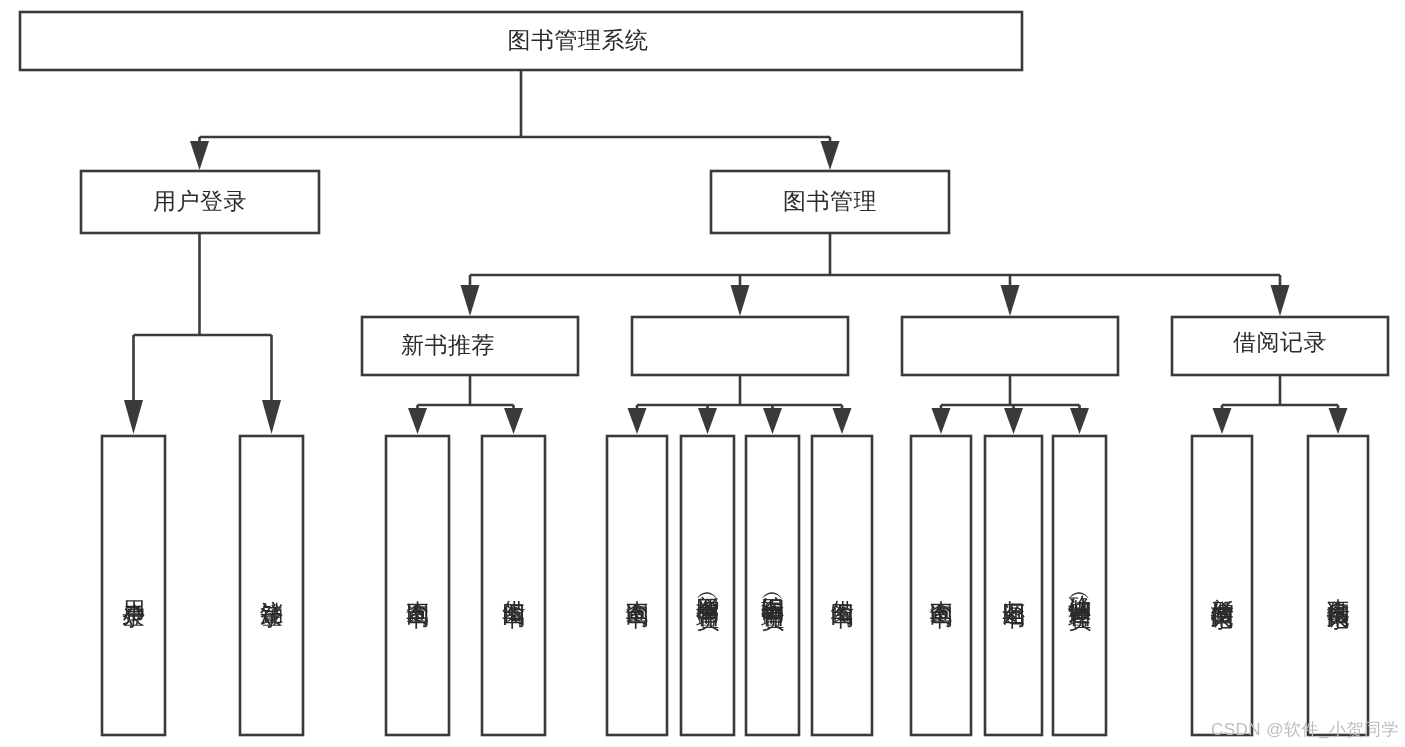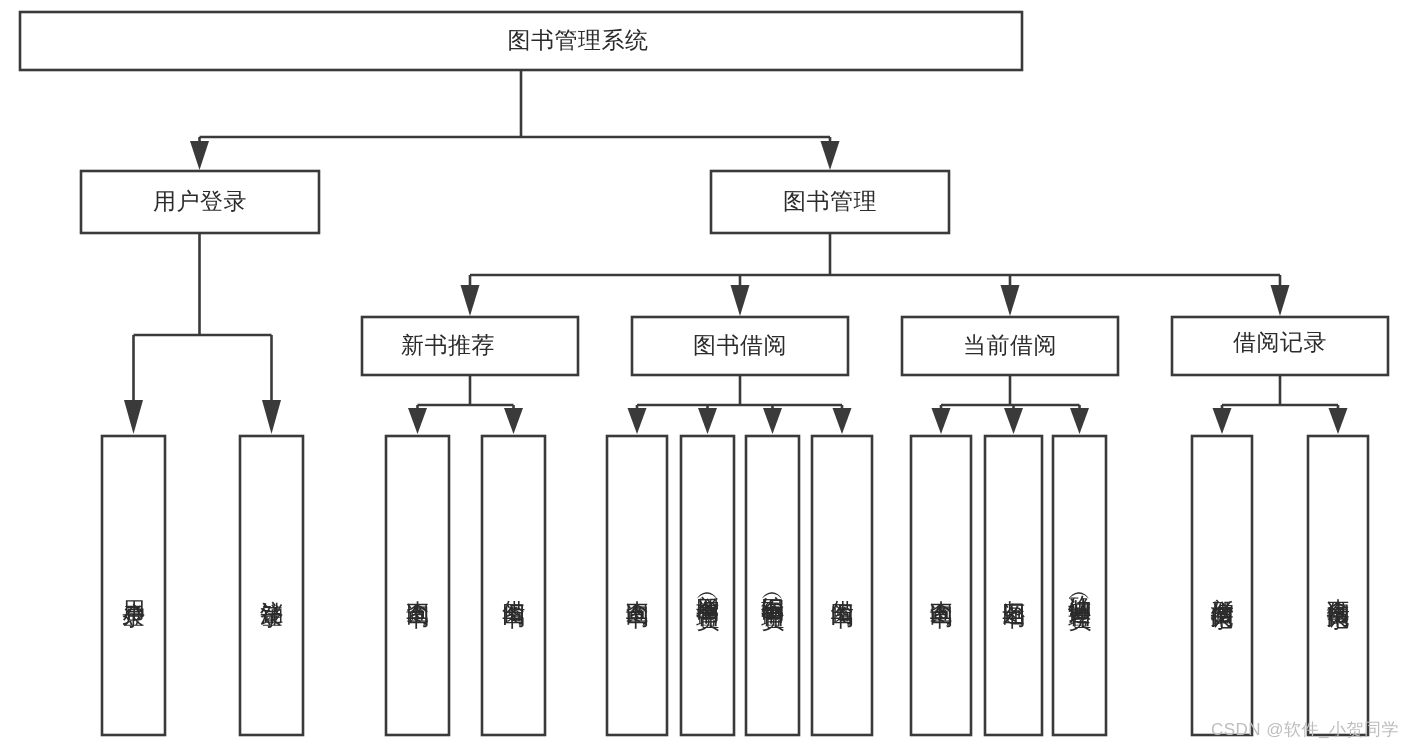--- a/index.html
+++ b/index.html
@@ -182,22 +182,20 @@
     <rect class="node-box" x="1192" y="436" width="60" height="299"></rect>
     <rect class="node-box" x="1308" y="436" width="60" height="299"></rect>
   </svg>
 
   <div class="node-label horizontal" style="left:4px; top:12px; width:1116px; height:58px;margin-left:16px;">图书管理系统</div>
 
   <div class="node-label horizontal" style="left:81px; top:171px; width:238px; height:62px;">用户登录</div>
   <div class="node-label horizontal" style="left:711px; top:171px; width:238px; height:62px;border-radius:19px;">图书管理</div>
 
   <div class="node-label horizontal" style="left:362px; top:317px; width:172px; height:58px;">新书推荐</div>
-  <div class="node-label horizontal" style="left:632px; top:317px; width:216px; height:58px;">图书借阅</div>
-  <div class="node-label horizontal" style="left:902px; top:317px; width:216px; height:58px;">当前借阅</div>
   <div class="node-label horizontal" style="left:1172px; top:317px; width:216px; height:52px;">借阅记录</div>
 
   <div class="node-label vertical" style="left:102px; top:436px; width:63px; height:299px;">用户登录</div>
   <div class="node-label vertical" style="left:240px; top:436px; width:63px; height:299px;">注销登录</div>
   <div class="node-label vertical" style="left:386px; top:436px; width:63px; height:299px;">查询图书</div>
   <div class="node-label vertical" style="left:482px; top:436px; width:63px; height:299px;">借阅图书</div>
   <div class="node-label vertical" style="left:607px; top:436px; width:60px; height:299px;">查询图书</div>
   <div class="node-label vertical" style="left:681px; top:436px; width:53px; height:299px;">新增图书（管理员）</div>
   <div class="node-label vertical" style="left:746px; top:436px; width:53px; height:299px;">编辑图书（管理员）</div>
   <div class="node-label vertical" style="left:812px; top:436px; width:60px; height:299px;">借阅图书</div>

